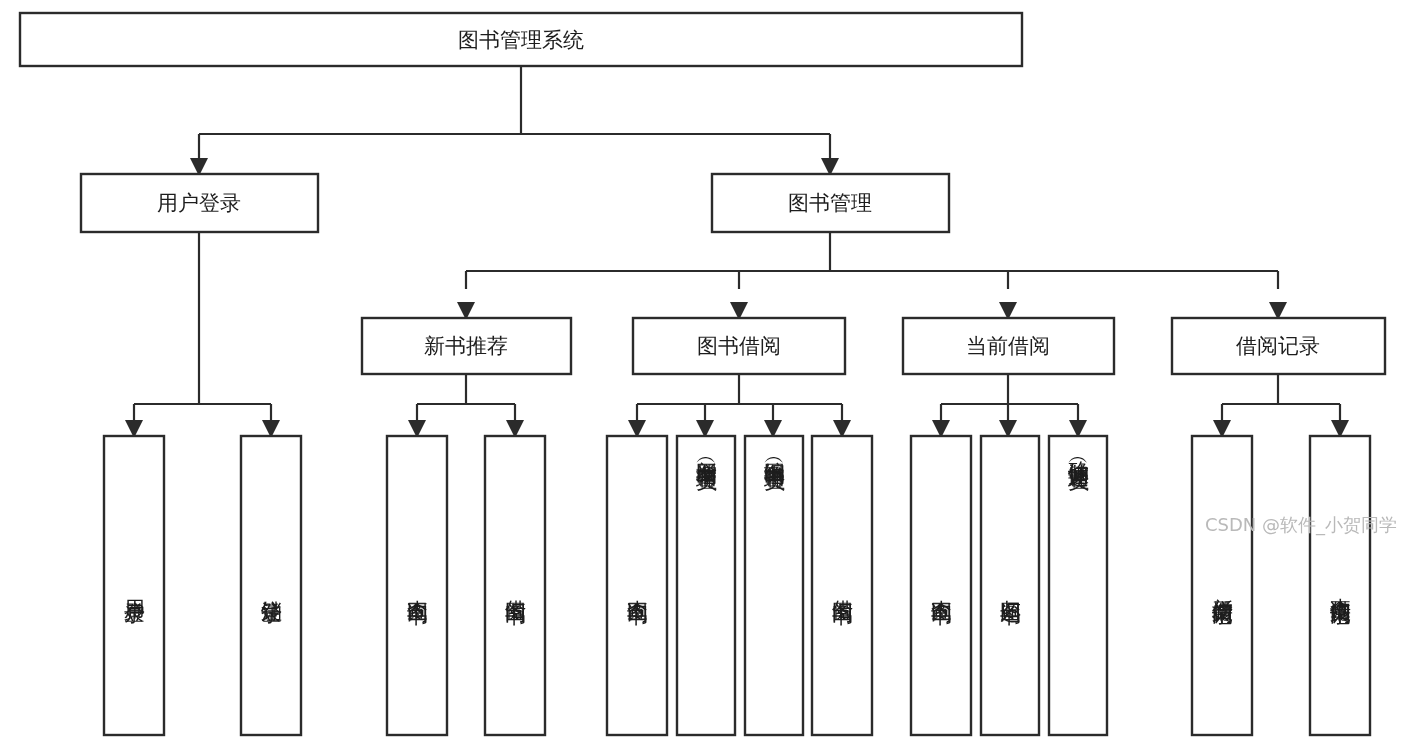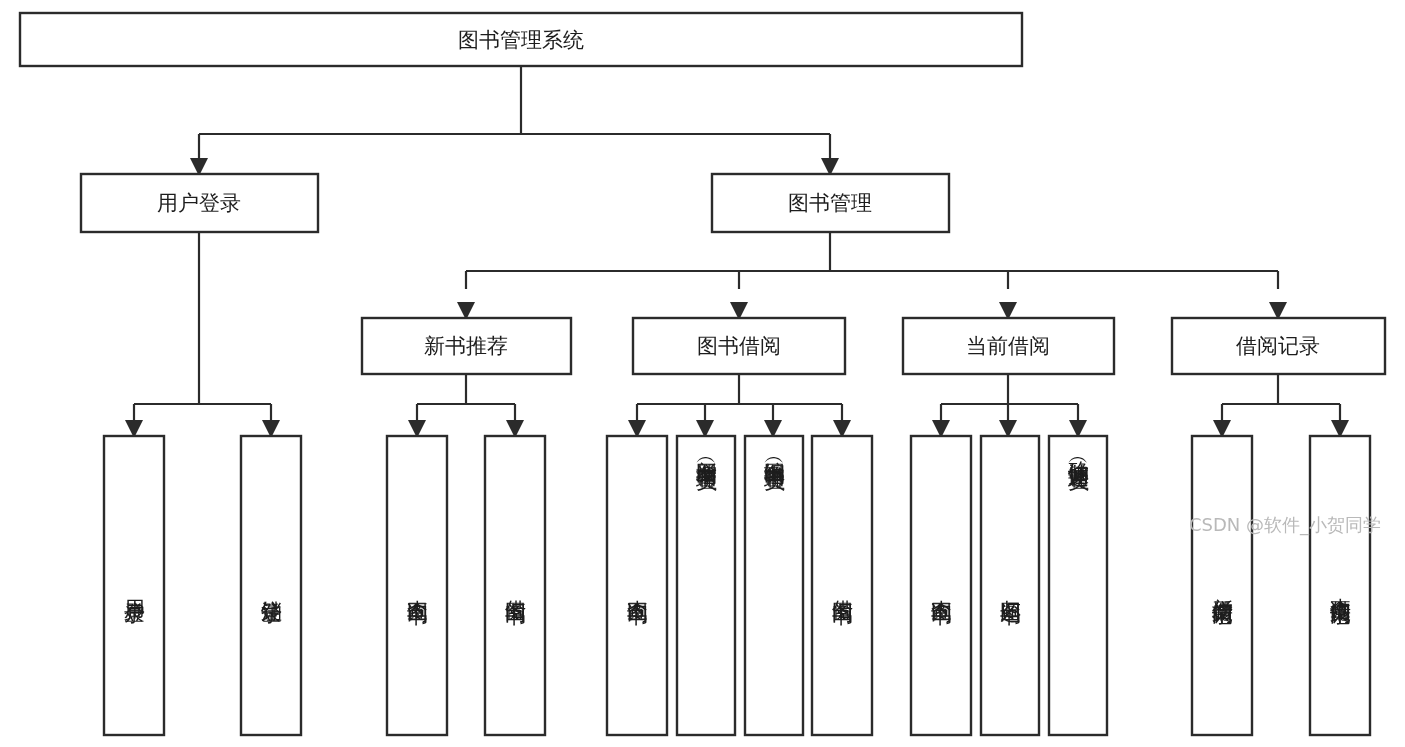--- a/index.html
+++ b/index.html
@@ -60,21 +60,21 @@
     text-orientation: upright;
     font-family: "DejaVu Sans", "Liberation Sans", sans-serif;
     font-size: 21px;
     line-height: 1.18;
     color: #1d1d1d;
     letter-spacing: 1.5px;
     white-space: nowrap;
   }
   .watermark {
     position: absolute;
-    right: 24px;
+    right: 8px;
     bottom: 4px;
     font-family: "DejaVu Sans", "Liberation Sans", sans-serif;
     font-size: 18px;
     color: #b9b9b9;
     white-space: nowrap;
     user-select: none;
     text-align: right;
   }
 </style>
 </head>

